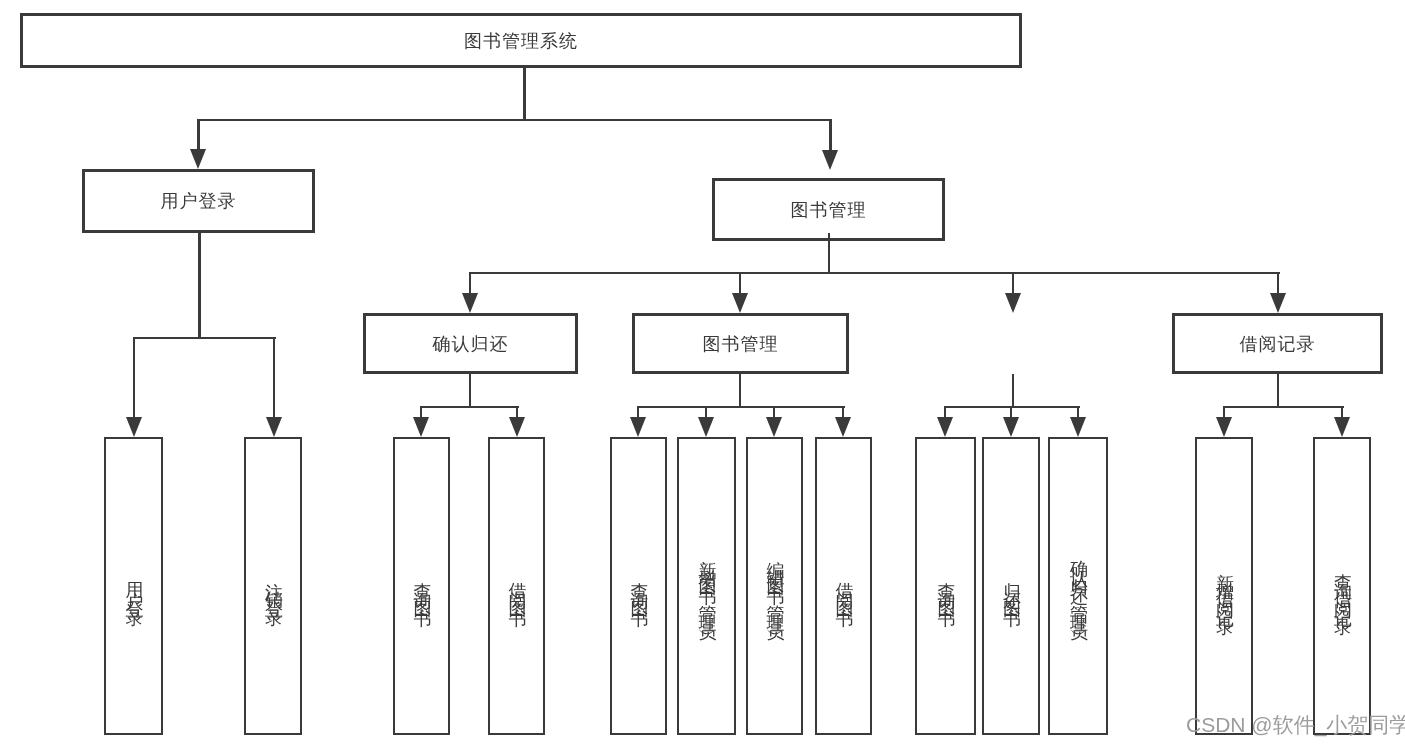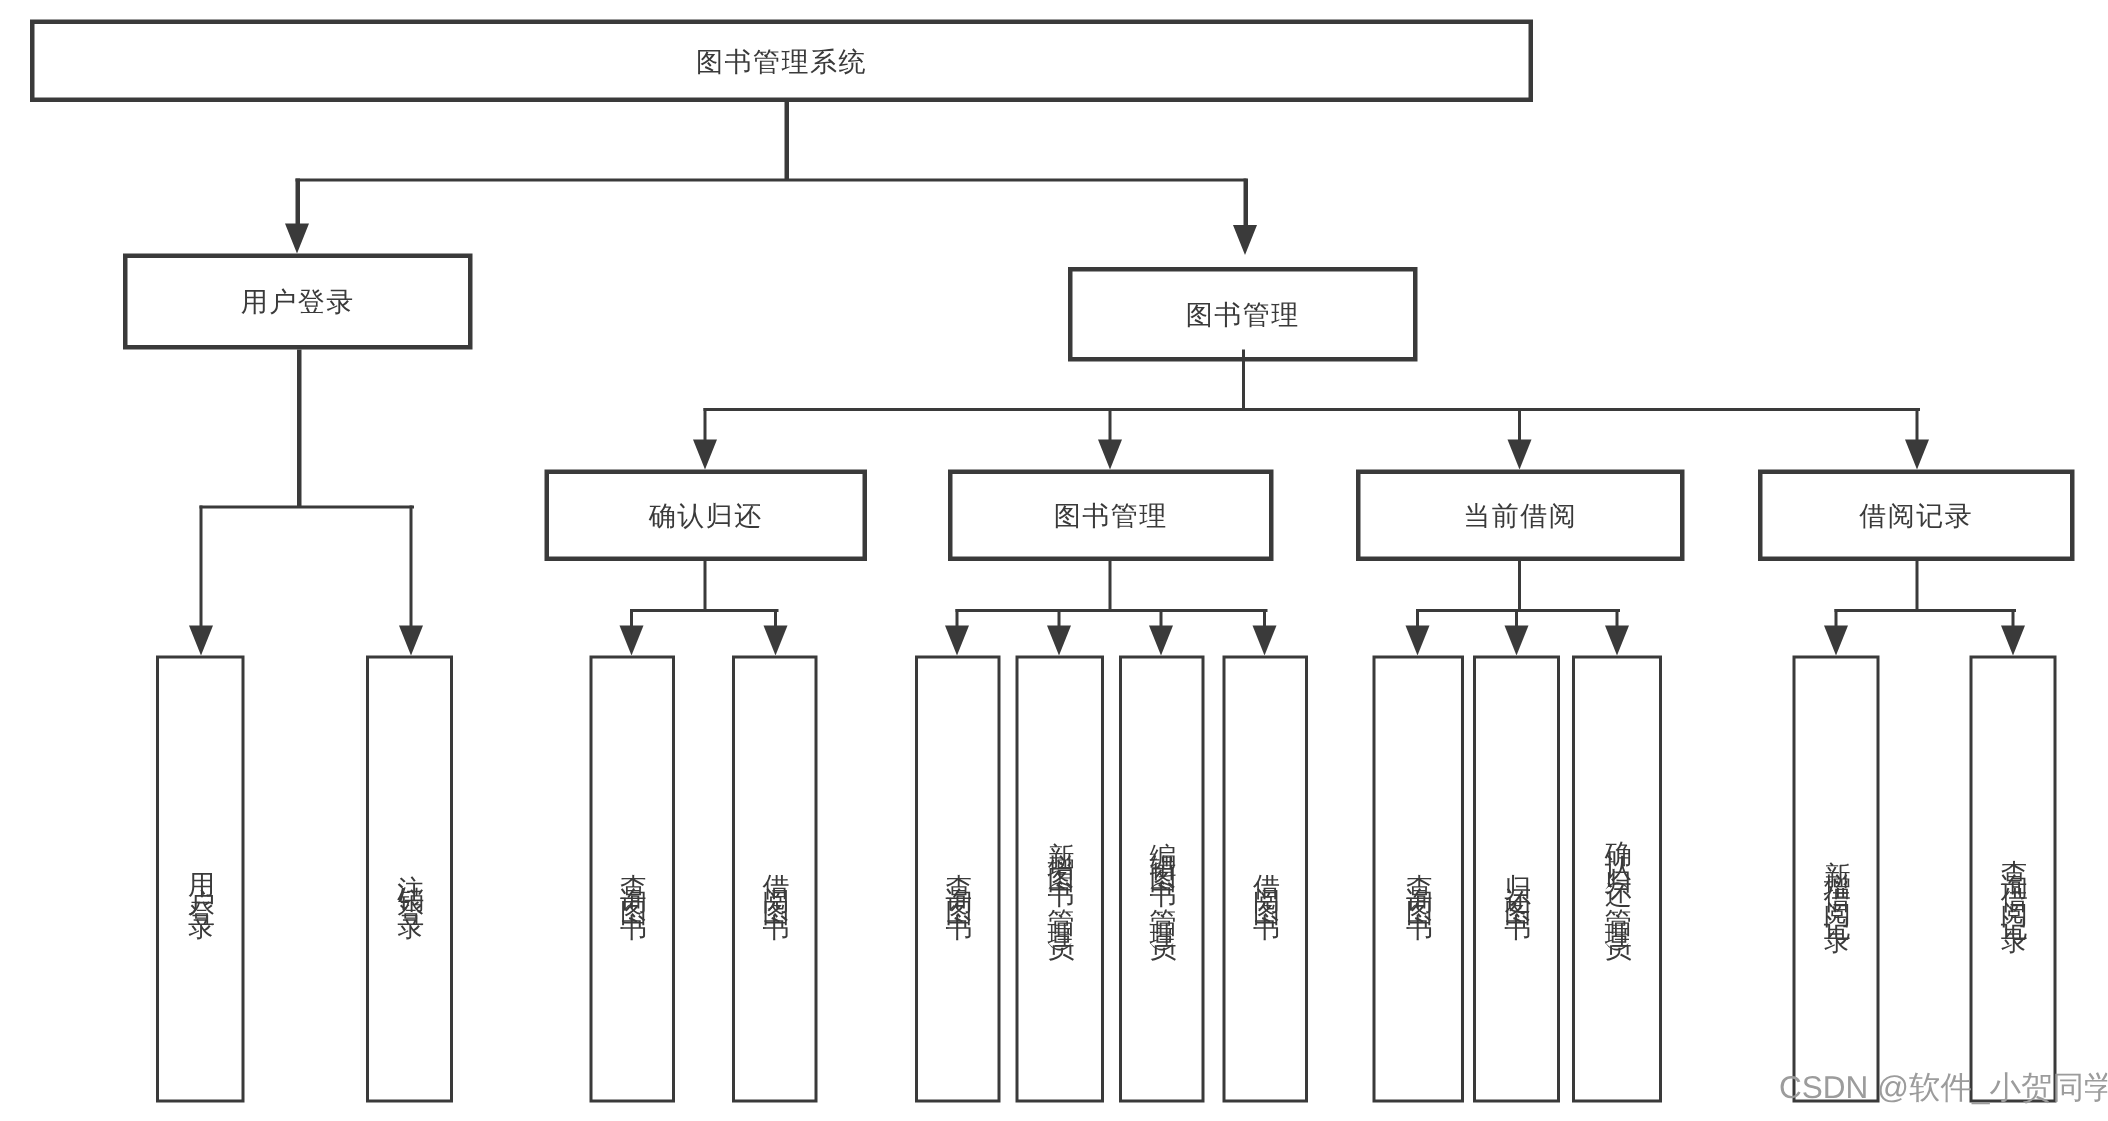--- a/index.html
+++ b/index.html
@@ -92,23 +92,20 @@
   <div class="ah" style="left:1005px; top:293px;"></div>
   <div class="vl" style="left:1276.5px; top:271.5px; height:26px;"></div>
   <div class="ah" style="left:1270px; top:293px;"></div>
 
   <div class="box" style="left:363px; top:313px; width:215px; height:61px;">
     <span>确认归还</span>
   </div>
   <div class="box" style="left:632px; top:313px; width:217px; height:61px;">
     <span>图书管理</span>
   </div>
-  <div class="box" style="left:904px; top:313px; width:219px; height:61px;">
-    <span>当前借阅</span>
-  </div>
   <div class="box" style="left:1172px; top:313px; width:211px; height:61px;">
     <span>借阅记录</span>
   </div>
 
   <div class="vl" style="left:468.5px; top:374px; height:34px;"></div>
   <div class="hl" style="left:419.5px; top:405.5px; width:99px;"></div>
   <div class="vl" style="left:419.5px; top:405.5px; height:16px;"></div>
   <div class="ah" style="left:413px; top:417px;"></div>
   <div class="vl" style="left:515.5px; top:405.5px; height:16px;"></div>
   <div class="ah" style="left:509px; top:417px;"></div>

